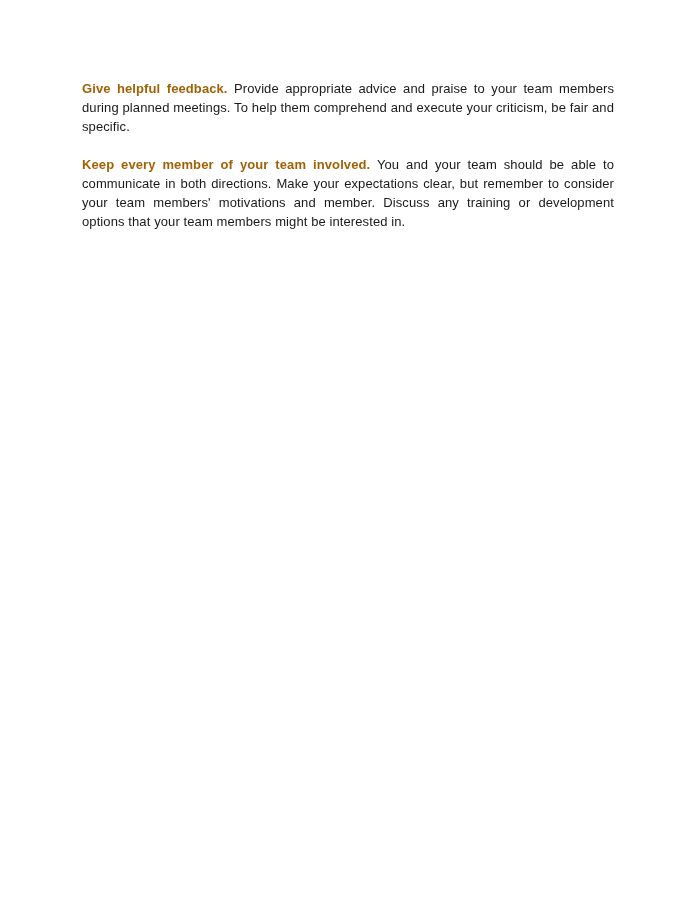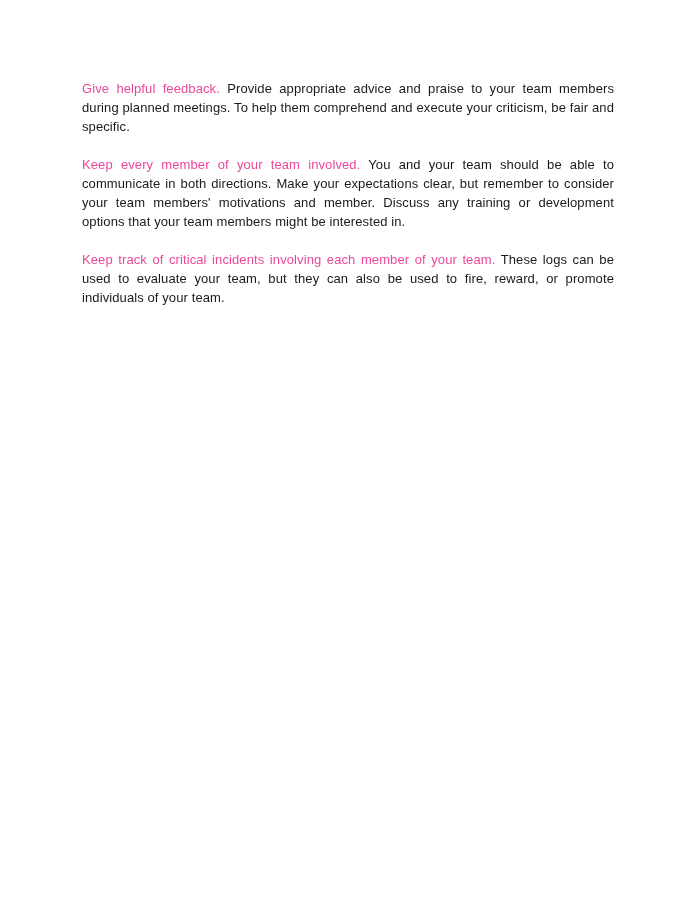--- a/index.html
+++ b/index.html
@@ -20,37 +20,33 @@
   .doc-paragraph {
     margin: 0 0 19px 0;
     font-size: 13px;
     line-height: 19px;
     color: #1a1a1a;
     text-align: justify;
     text-align-last: left;
     letter-spacing: 0.1px;
   }
   .doc-paragraph .lead {
-    font-weight: normal;
-    color: #ec4899;
+    font-weight: bold;
+    color: #a16207;
   }
 </style>
 </head>
 <body>
 
 <div class="page">
 
   <p class="doc-paragraph">
     <span class="lead">Give helpful feedback.</span>
     <span class="body-text">Provide appropriate advice and praise to your team members during planned meetings. To help them comprehend and execute your criticism, be fair and specific.</span>
   </p>
 
   <p class="doc-paragraph">
     <span class="lead">Keep every member of your team involved.</span>
     <span class="body-text">You and your team should be able to communicate in both directions. Make your expectations clear, but remember to consider your team members' motivations and member. Discuss any training or development options that your team members might be interested in.</span>
   </p>
 
-  <p class="doc-paragraph">
-    <span class="lead">Keep track of critical incidents involving each member of your team.</span>
-    <span class="body-text">These logs can be used to evaluate your team, but they can also be used to fire, reward, or promote individuals of your team.</span>
-  </p>
 
 </div>
 
 </body></html>

